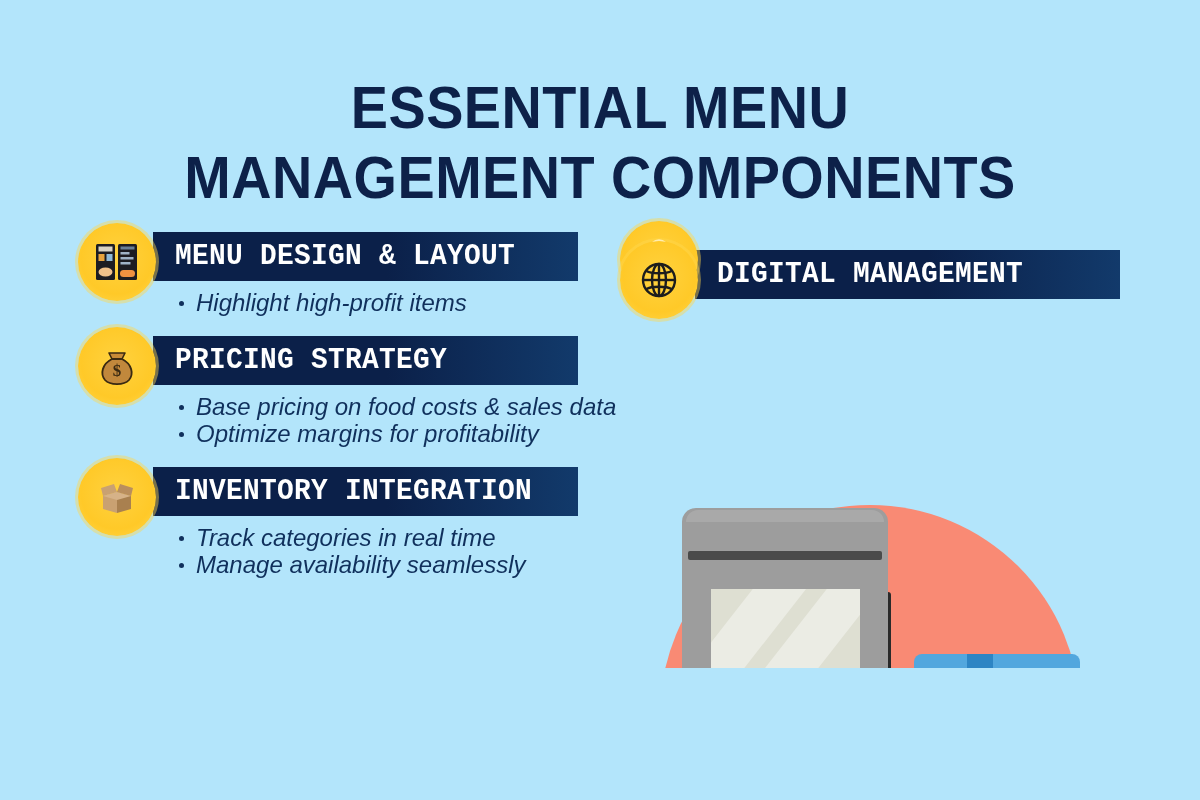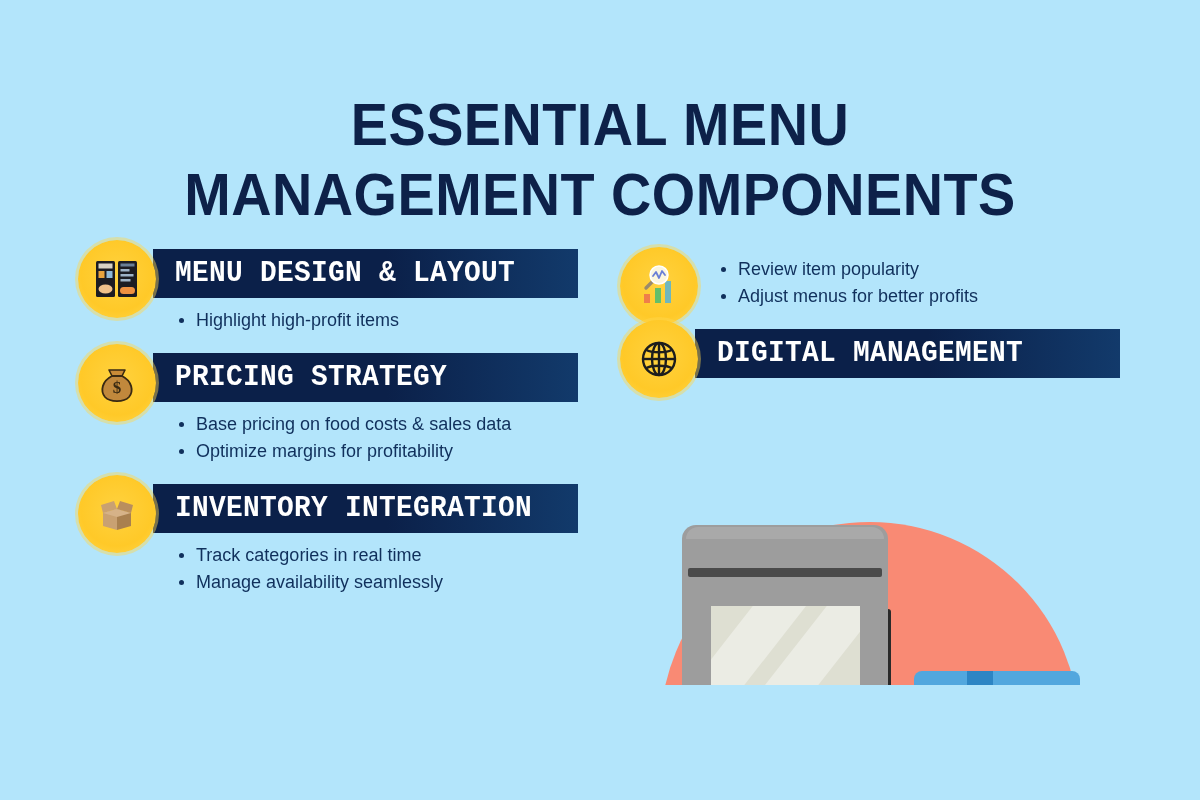--- a/index.html
+++ b/index.html
@@ -10,21 +10,21 @@
   body {
     width: 1200px;
     height: 800px;
     overflow: hidden;
     background: #b3e5fb;
     font-family: "Liberation Sans", sans-serif;
     position: relative;
   }
   #poster {
     position: absolute;
-    left: 0; top: 17px;
+    left: 0; top: 0;
     width: 1200px;
     height: 668px;
     background: #b3e5fb;
     overflow: hidden;
   }
 
   
   .title-block {
     position: absolute;
     left: 0;
@@ -95,24 +95,25 @@
     z-index: 3;
   }
   .bullets {
     list-style: none;
     margin: 9px 0 0 0;
     padding: 0 0 0 118px;
   }
   .bullets li {
     position: relative;
     color: #10305c;
-    font-size: 18px;
+    font-size: 24px;
     line-height: 26px;
     margin-bottom: 1px;
     white-space: nowrap;
+    font-style: italic;
   }
   .bullets li::before {
     content: "";
     position: absolute;
     left: -17px;
     top: 11px;
     width: 5px;
     height: 5px;
     border-radius: 50%;
     background: #10305c;
@@ -384,24 +385,20 @@
       <div class="badge">
         <svg width="50" height="50" viewBox="0 0 50 50">
           <rect x="10" y="33" width="6" height="9" fill="#ef7e4a"></rect>
           <rect x="21" y="27" width="6" height="15" fill="#63bf6a"></rect>
           <rect x="31" y="20" width="6" height="22" fill="#6fb7bd"></rect>
           <line x1="12" y1="27" x2="19" y2="20" stroke="#9a8a6b" stroke-width="3.4" stroke-linecap="round"></line>
           <circle cx="25" cy="14" r="9" fill="#fbf6e0" stroke="#ffffff" stroke-width="1.5"></circle>
           <polyline points="19,15 22,11 25,17 28,10 31,14" fill="none" stroke="#6a7fd6" stroke-width="1.8" stroke-linecap="round" stroke-linejoin="round"></polyline>
         </svg>
       </div>
-      <ul class="bullets">
-        <li>Review item popularity</li>
-        <li>Adjust menus for better profits</li>
-      </ul>
     </div>
 
     <div class="card card-right">
       <div class="badge">
         <svg width="50" height="50" viewBox="0 0 50 50">
           <g fill="none" stroke="#1d1d1d" stroke-width="2.4">
             <circle cx="25" cy="25" r="16"></circle>
             <ellipse cx="25" cy="25" rx="7" ry="16"></ellipse>
             <line x1="9" y1="25" x2="41" y2="25"></line>
             <line x1="25" y1="9" x2="25" y2="41"></line>

